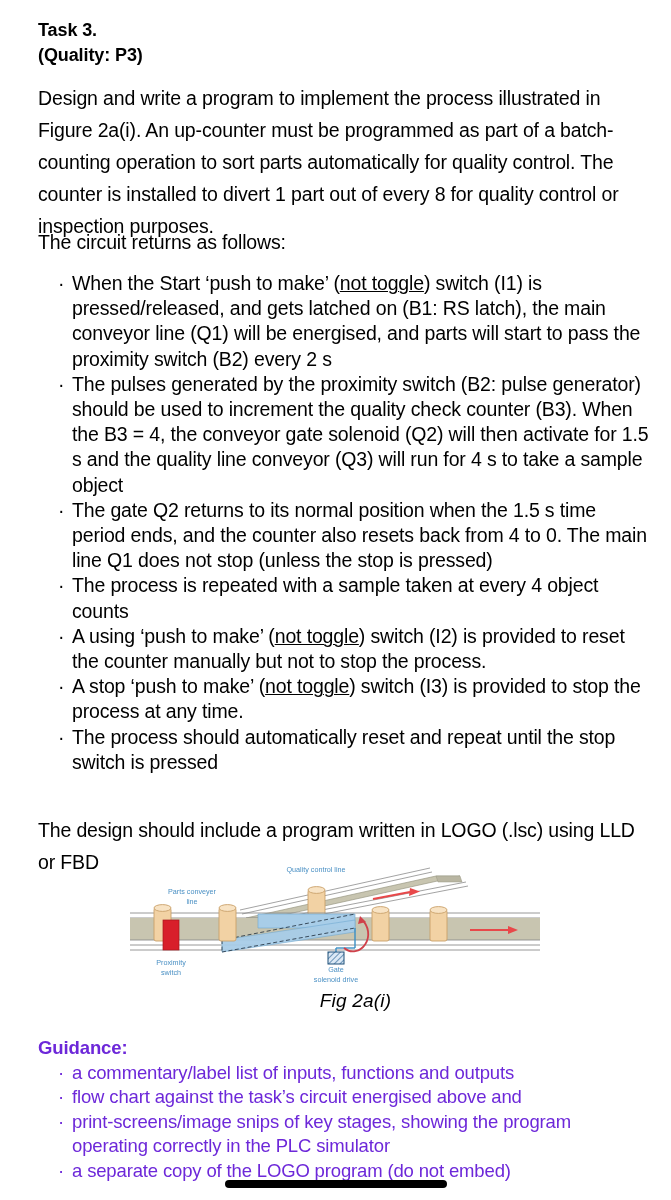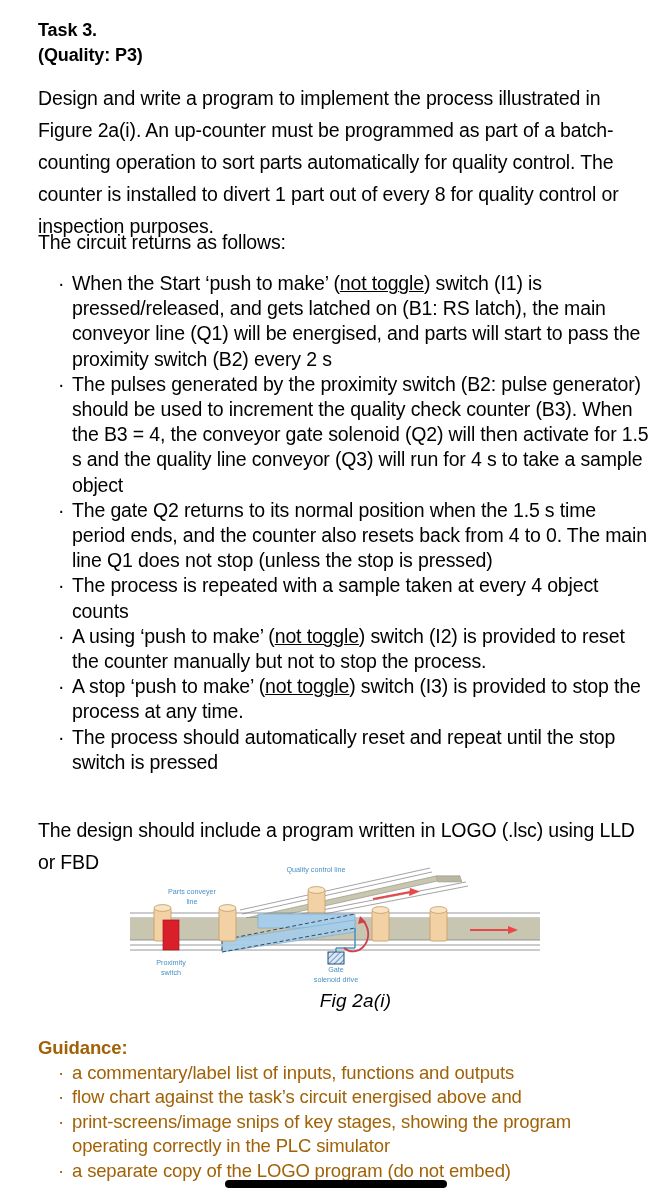--- a/index.html
+++ b/index.html
@@ -107,21 +107,21 @@
     letter-spacing: 0.2px;
     padding-left: 40px;
   }
 
   
   .guidance {
     position: absolute;
     left: 38px;
     top: 1036px;
     width: 610px;
-    color: #a16207;
+    color: #6d28d9;
   }
   .guidance-title {
     font-size: 18.5px;
     font-weight: bold;
     line-height: 24px;
     letter-spacing: -0.1px;
   }
   .guidance-list {
     margin-top: 1px;
     margin-left: 16px;

